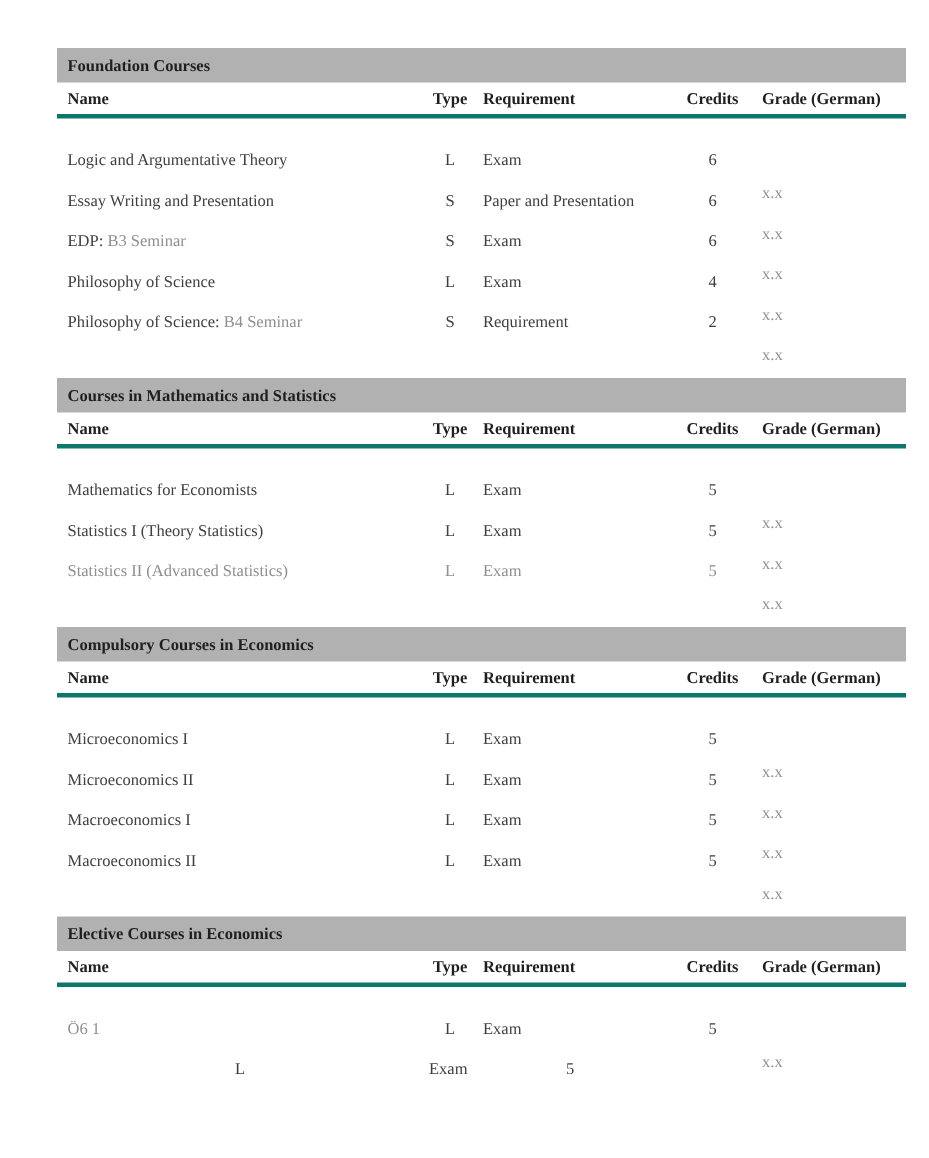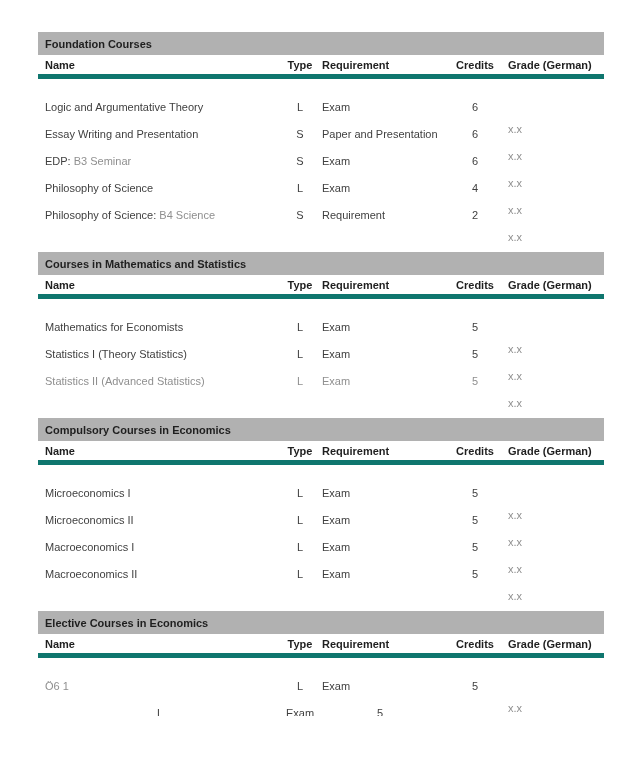--- a/index.html
+++ b/index.html
@@ -2,21 +2,21 @@
 <html><head>
 <meta charset="utf-8">
 <style>
   * { box-sizing: border-box; }
   html, body { margin: 0; padding: 0; background: #ffffff; }
   .page {
     position: relative;
     width: 619px;
     height: 716px;
     background: #ffffff;
-    font-family: Liberation Sans, sans-serif;
+    font-family: Liberation Serif, serif;
     font-size: 11px;
     color: #3f3f3f;
     overflow: hidden;
     border-radius: 19px;
   }
   .doc {
     position: absolute;
     left: 38px;
     top: 32px;
     width: 566px;
@@ -34,21 +34,21 @@
     color: #1f1f1f;
     font-size: 11px;
   }
   .row {
     display: grid;
     grid-template-columns: 244px 36px 124px 66px auto;
     align-items: center;
   }
   .header-row {
     height: 24px;
-    border-bottom: 5px solid #0f766e;
+    border-bottom: 3px solid #0f766e;
     font-weight: bold;
     color: #1f1f1f;
   }
   .data-row { height: 27px; }
   .cell.name { padding-left: 7px; text-align: left; }
   .cell.type { text-align: center; }
   .cell.req  { text-align: left; padding-left: 4px; }
   .cell.credits { text-align: center; }
   .cell.grade { text-align: left; }
   .muted { color: #8f8f8f; margin-top: 44px; }
@@ -107,21 +107,21 @@
 
   <div class="row data-row">
     <span class="cell name"><span class="name-main">Philosophy of Science</span><span class="name-suffix muted"></span></span>
     <span class="cell type">L</span>
     <span class="cell req">Exam</span>
     <span class="cell credits">4</span>
     <span class="cell grade muted">x.x</span>
   </div>
 
   <div class="row data-row">
-    <span class="cell name"><span class="name-main">Philosophy of Science:</span><span class="name-suffix muted"> B4 Science</span></span>
+    <span class="cell name"><span class="name-main">Philosophy of Science:</span><span class="name-suffix muted"> B4 Seminar</span></span>
     <span class="cell type">S</span>
     <span class="cell req">Requirement</span>
     <span class="cell credits">2</span>
     <span class="cell grade muted">x.x</span>
   </div>
 </div>
     </div>
   </section>
 
   <section class="section">

